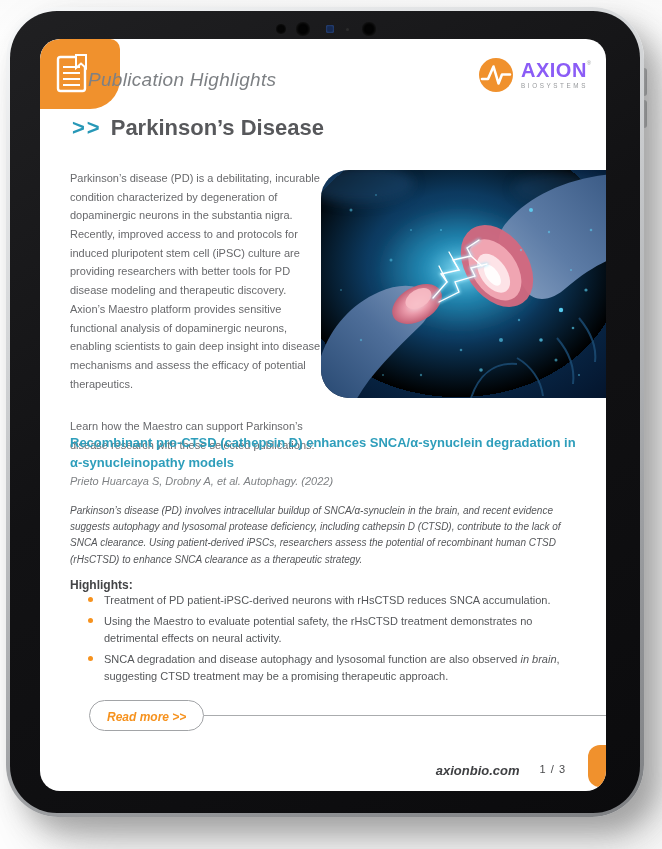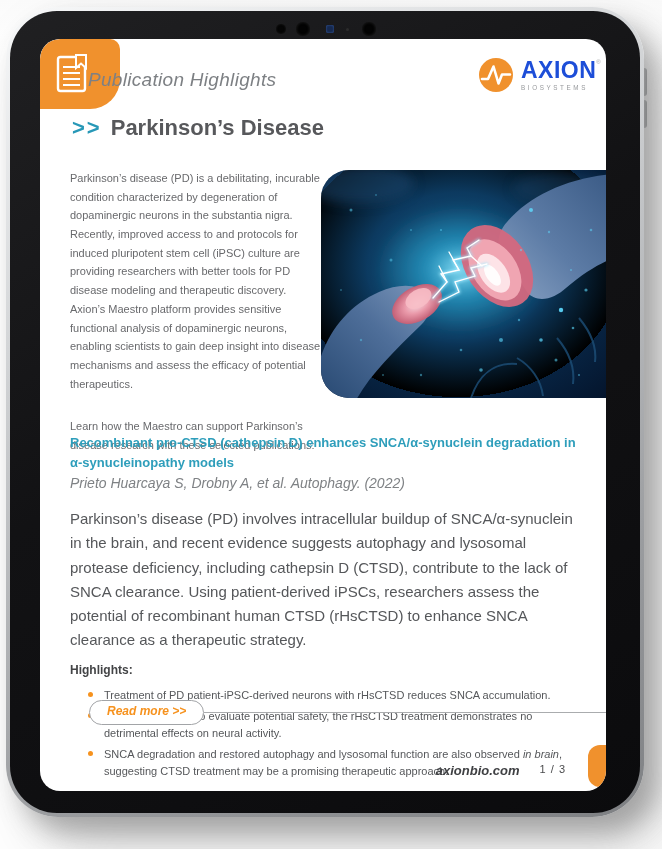--- a/index.html
+++ b/index.html
@@ -25,45 +25,45 @@
   
   .screen { position:absolute; left:30px; top:28px; width:566px; height:752px; background:#ffffff; border-radius:20px; overflow:hidden; }
 
   .corner-tab { position:absolute; left:0; top:0; width:80px; height:70px; background:#F0912D; border-radius:20px 10px 30px 0; }
   .corner-tab svg { position:absolute; left:14px; top:14px; }
 
   .header-title { position:absolute; left:48px; top:30px; font-size:19px; font-style:italic; color:#7d8084; letter-spacing:.3px; }
 
   .logo { position:absolute; left:438px; top:18px; display:flex; align-items:center; gap:7px; }
   .logo-text { line-height:1; }
-  .logo-brand { font-size:23px; font-weight:bold; color:#1d4ed8; letter-spacing:.5px; }
+  .logo-brand { font-size:20px; font-weight:bold; color:#8b5cf6; letter-spacing:.5px; }
   .logo-tm { font-size:6px; color:#9a9c9f; vertical-align:top; }
   .logo-sub { margin-top:3px; font-size:6.3px; letter-spacing:2.6px; color:#97999c; }
 
   .h1 { position:absolute; left:32px; top:76px; font-size:22px; font-weight:bold; color:#57585b; }
   .h1 .chev { color:#2798B7; letter-spacing:2px; margin-right:9px; }
 
   .intro { position:absolute; left:30px; top:130px; width:252px; font-size:11px; line-height:1.7; color:#68696c; }
   .intro p + p { margin-top:24px; }
 
   .hero { position:absolute; left:281px; top:131px; width:285px; height:228px; border-radius:28px 0 0 28px; overflow:hidden; }
   .hero svg { display:block; }
 
   .pub { position:absolute; left:30px; top:394px; width:516px; }
   .pub-title { font-size:13px; font-weight:bold; color:#2E9EBB; line-height:1.5; }
-  .pub-authors { margin-top:3px; font-size:14px; font-style:italic; color:#7f8285; }
-  .pub-abstract { margin-top:16px; width:506px; font-size:15px; line-height:1.62; color:#55575a; }
+  .pub-authors { margin-top:3px; font-size:11px; font-style:italic; color:#7f8285; }
+  .pub-abstract { margin-top:16px; width:506px; font-size:10px; line-height:1.62; color:#55575a;font-style:italic; }
   .hl-label { margin-top:10px; font-size:12px; font-weight:bold; color:#434446; }
-  ul.hl { margin-top:10px; margin-left:34px; width:472px; list-style:none; }
+  ul.hl { margin-left:34px; width:472px; list-style:none; }
   ul.hl li { position:relative; font-size:11px; line-height:1.55; color:#55575a; margin-bottom:4px; }
   ul.hl li::before { content:""; position:absolute; left:-16px; top:5.5px; width:5px; height:5px; border-radius:50%; background:#F6921E; }
   .it { font-style:italic; }
 
   .readmore-row { position:absolute; left:49px; top:661px; right:0; display:flex; align-items:center; }
-  .pill { border:1.5px solid #a2a4a7; border-radius:20px; padding:3px 17px 6px; background:#fff;
+  .pill { border:1.5px solid #a2a4a7; border-radius:20px; padding:9px 17px 6px; background:#fff;
           font-size:12px; font-weight:bold; font-style:italic; color:#F6921E; white-space:nowrap; cursor:pointer; }
   .rule { flex:1; height:1px; background:#aaacae; }
 
   .footer { position:absolute; top:724px; right:40px; display:flex; align-items:flex-start; gap:20px; }
   .site { font-size:13px; font-style:italic; font-weight:bold; color:#3f4043; }
   .pageno { font-size:11px; color:#4a4b4d; letter-spacing:1px; }
 
   .side-tab { position:absolute; right:0; top:706px; width:18px; height:42px; background:#F0912D; border-radius:12px 0 0 12px; }
 </style>
 </head>
@@ -231,21 +231,21 @@
         <div class="pub-abstract">Parkinson’s disease (PD) involves intracellular buildup of SNCA/α-synuclein in the brain, and recent evidence suggests autophagy and lysosomal protease deficiency, including cathepsin D (CTSD), contribute to the lack of SNCA clearance. Using patient-derived iPSCs, researchers assess the potential of recombinant human CTSD (rHsCTSD) to enhance SNCA clearance as a therapeutic strategy.</div>
         <div class="hl-label">Highlights:</div>
         <ul class="hl">
           <li>
             <span>Treatment of PD patient-iPSC-derived neurons with rHsCTSD reduces SNCA accumulation.</span>
           </li>
           <li>
             <span>Using the Maestro to evaluate potential safety, the rHsCTSD treatment demonstrates no detrimental effects on neural activity.</span>
           </li>
           <li>
-            <span>SNCA degradation and restored autophagy and lysosomal function are also observed </span><span class="it">in brain</span><span>, suggesting CTSD treatment may be a promising therapeutic approach.</span>
+            <span>SNCA degradation and disease autophagy and lysosomal function are also observed </span><span class="it">in brain</span><span>, suggesting CTSD treatment may be a promising therapeutic approach.</span>
           </li>
         </ul>
       </div>
 
       <div class="readmore-row">
         <div class="pill">Read more &gt;&gt;</div>
         <div class="rule"></div>
       </div>
 
       <div class="footer">

